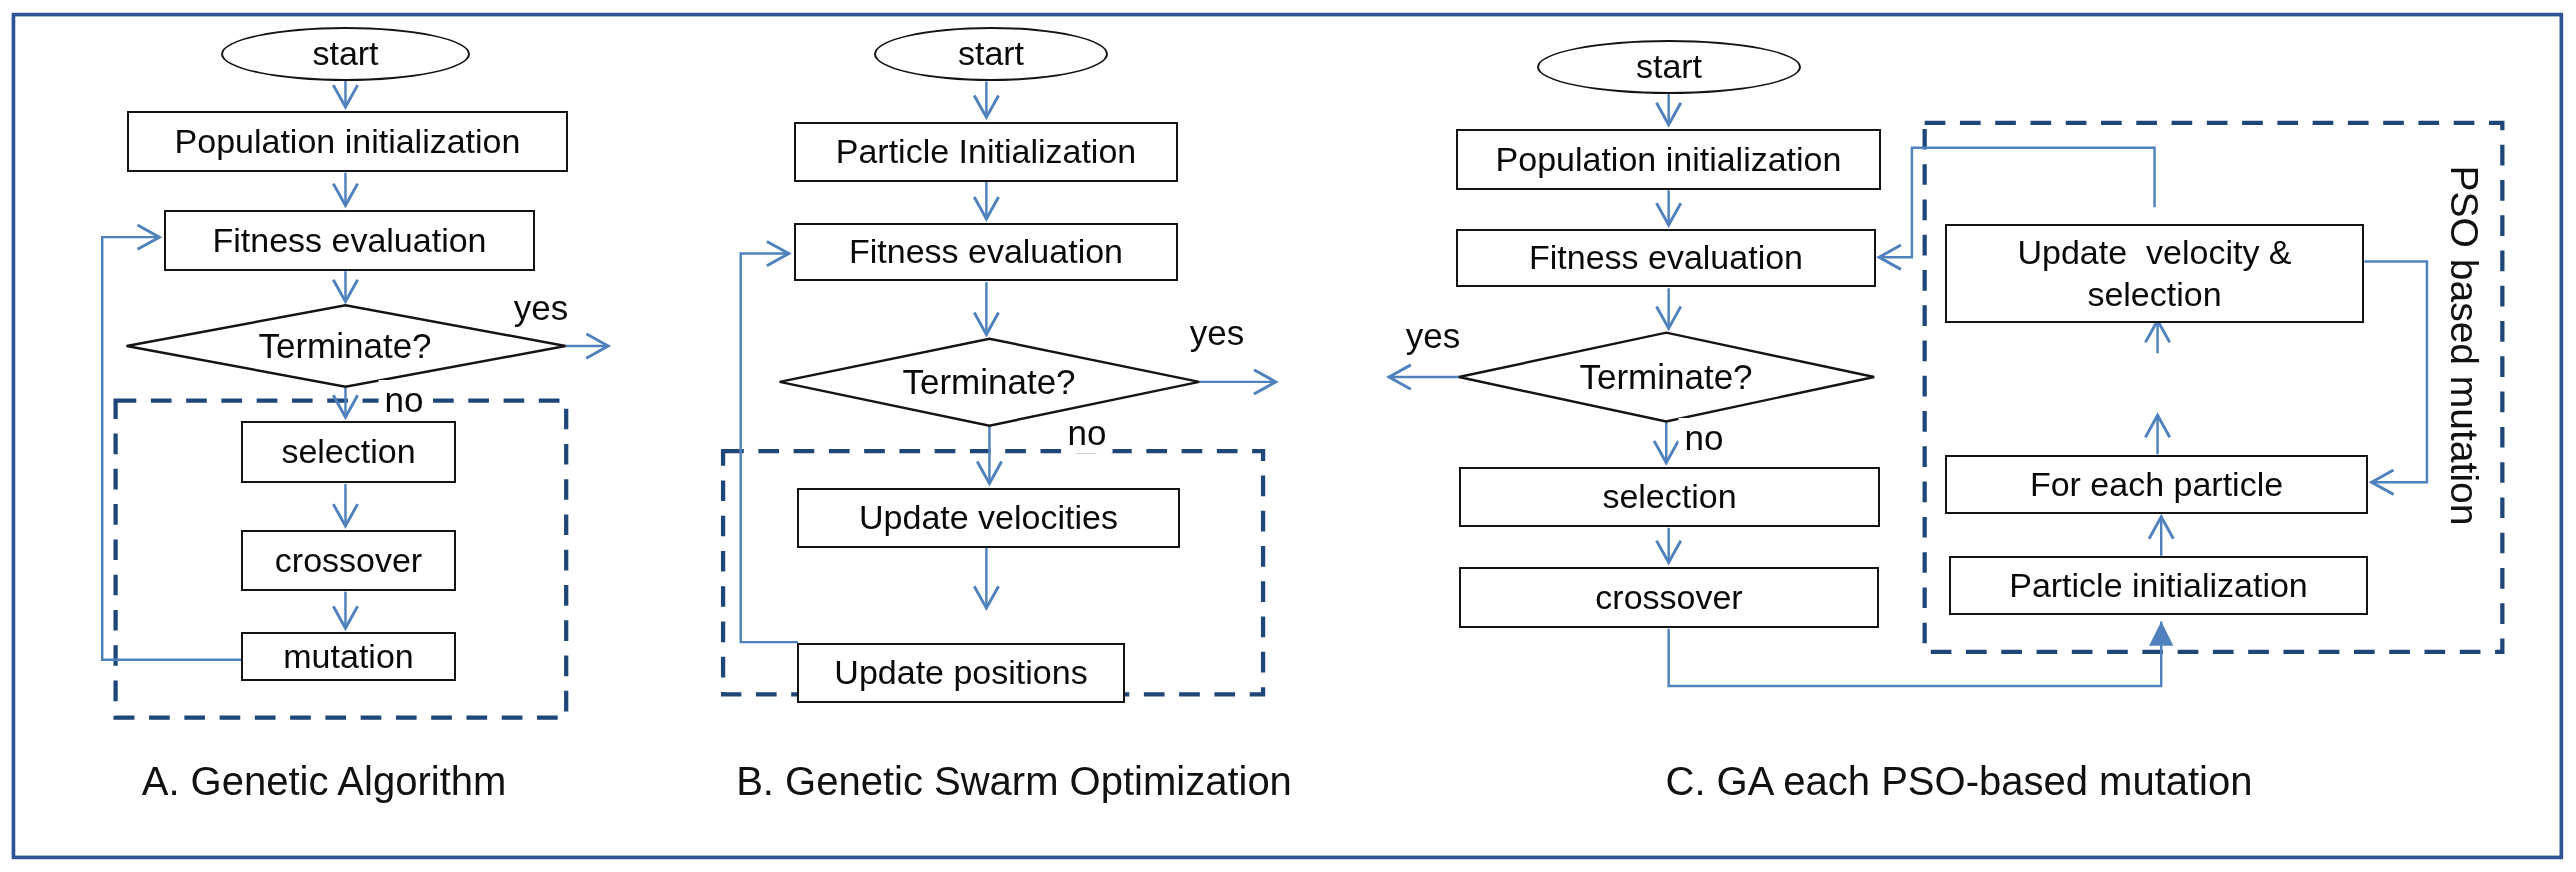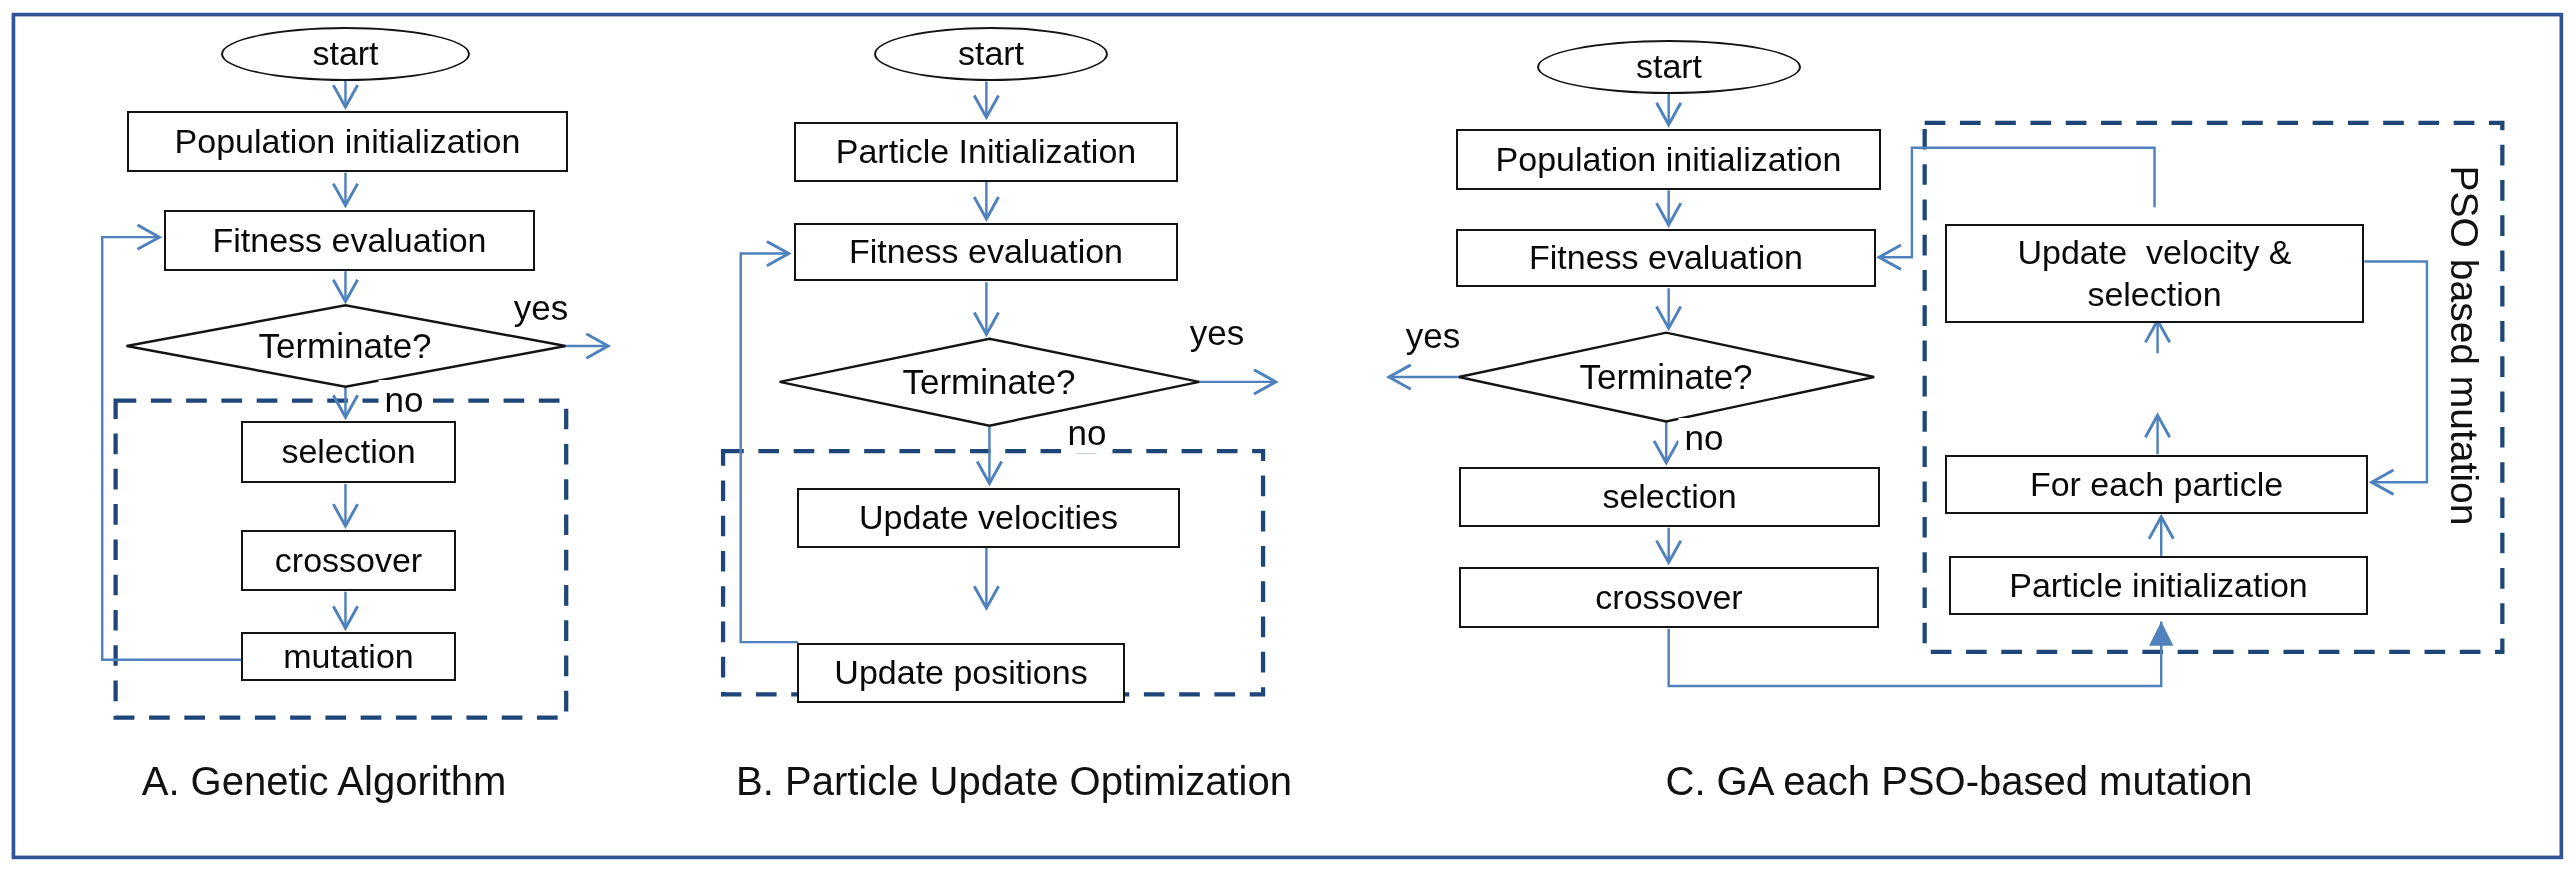--- a/index.html
+++ b/index.html
@@ -137,21 +137,21 @@
   </div>
   <div class="dtext" style="left:989px;top:382px;">Terminate?</div>
   <div class="branch" style="left:1217px;top:333px;">yes</div>
   <div class="branch bg" style="left:1087px;top:433px;">no</div>
   <div class="node" style="left:797px;top:488px;width:383px;height:60px;">
     <span>Update velocities</span>
   </div>
   <div class="node" style="left:797px;top:643px;width:328px;height:60px;">
     <span>Update positions</span>
   </div>
-  <div class="caption" style="left:1014px;top:759px;">B. Particle Update Optimization</div>
+  <div class="caption" style="left:1014px;top:759px;">B. Genetic Swarm Optimization</div>
 
   <div class="node ellipse" style="left:1537px;top:40px;width:264px;height:54px;">
     <span>start</span>
   </div>
   <div class="node" style="left:1456px;top:129px;width:425px;height:61px;">
     <span>Population initialization</span>
   </div>
   <div class="node" style="left:1456px;top:229px;width:420px;height:58px;">
     <span>Fitness evaluation</span>
   </div>

